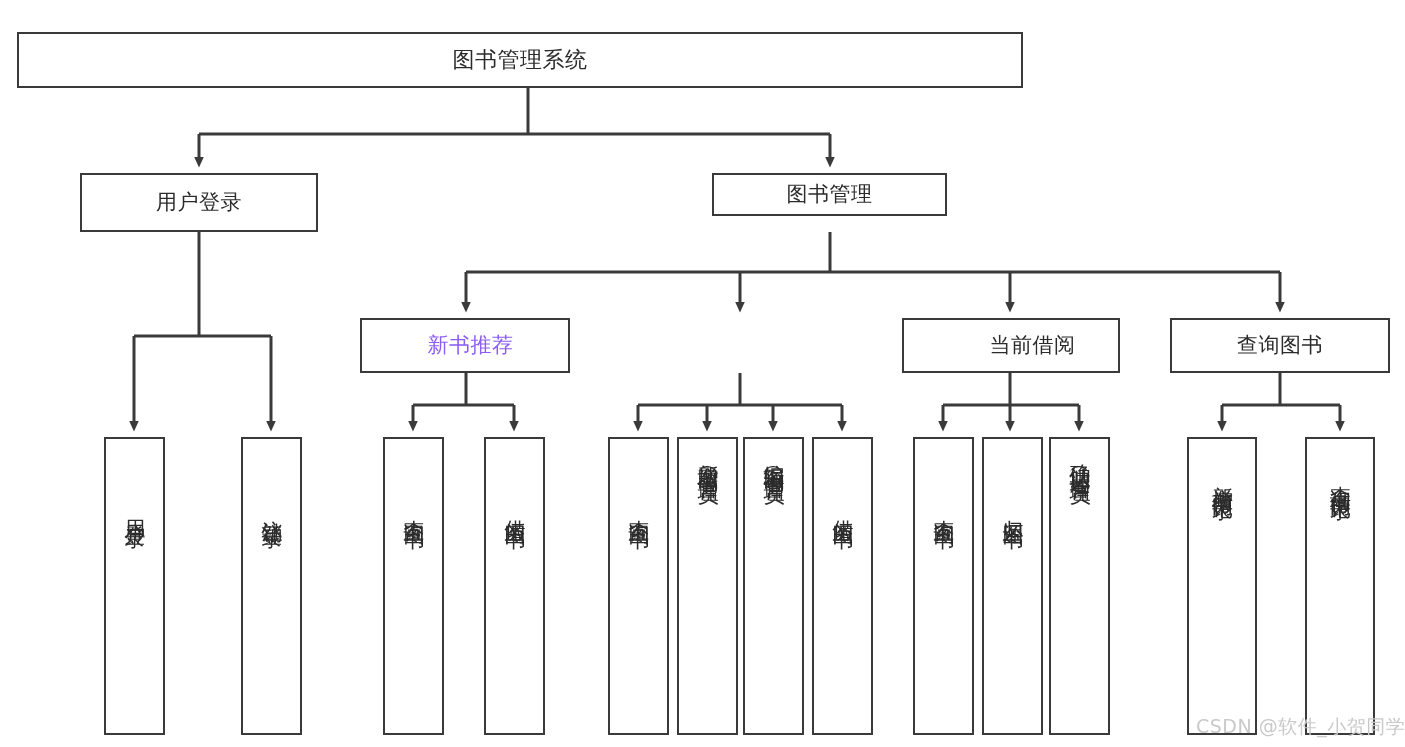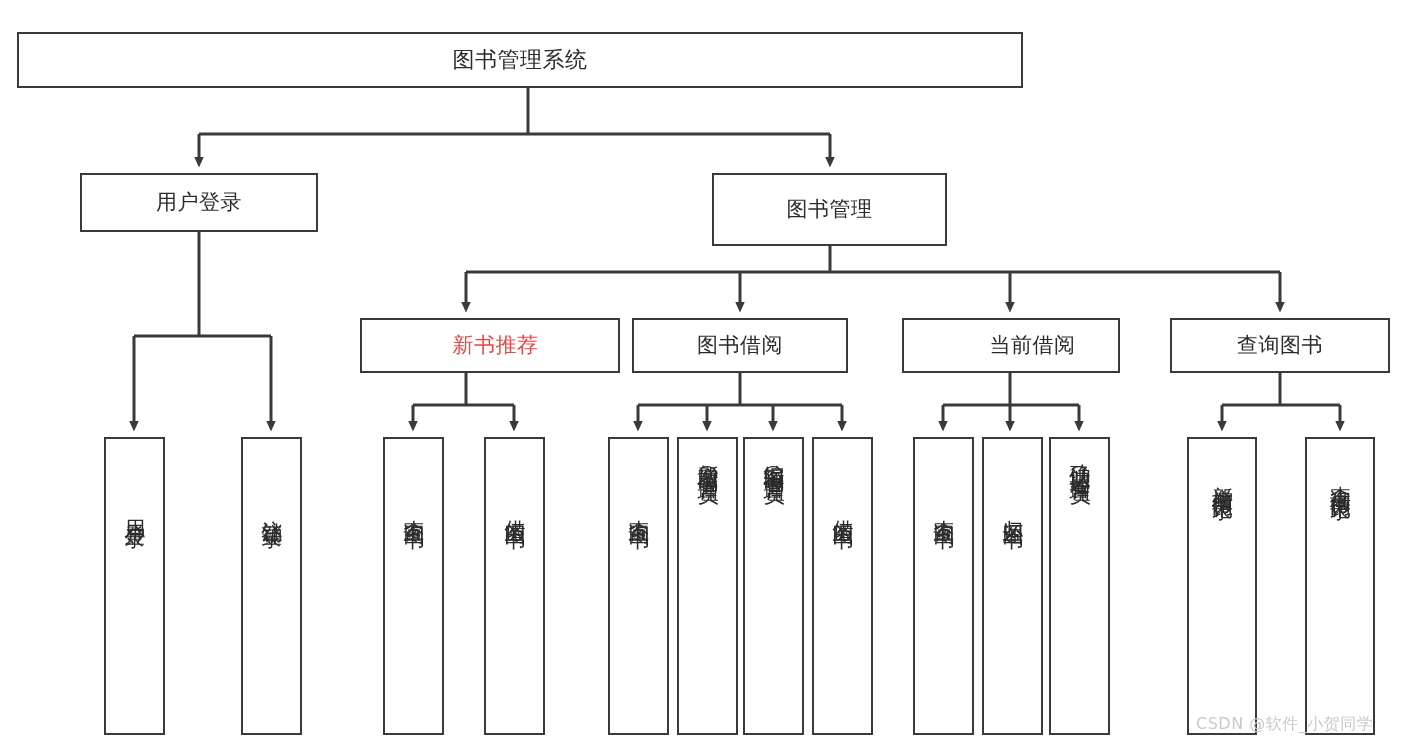--- a/index.html
+++ b/index.html
@@ -66,21 +66,21 @@
   }
   .node.vert.mid .label {
     margin-top: 24px;
   }
   .node.vert.tall .label {
     margin-top: 2px;
   }
   .watermark {
     position: absolute;
     color: #c9c9c9;
-    font-size: 16px;
+    font-size: 19px;
     letter-spacing: 0.5px;
     white-space: nowrap;
     user-select: none;
   }
 </style>
 </head>
 <body>
 
 <div id="canvas" style="background: rgb(255, 255, 255);">
 
@@ -134,29 +134,26 @@
     </g>
   </svg>
 
   <div class="node root horiz" style="left: 17px; top: 12px; width: 1006px; height: 56px; border-color: rgb(58, 58, 58); color: rgb(43, 43, 43); background: rgb(255, 255, 255); margin-top: 20px;">
     <span class="label">图书管理系统</span>
   </div>
 
   <div class="node horiz" style="left: 80px; top: 173px; width: 238px; height: 59px; border-color: rgb(58, 58, 58); color: rgb(43, 43, 43); background: rgb(255, 255, 255);">
     <span class="label">用户登录</span>
   </div>
-  <div class="node horiz" style="left: 712px; top: 173px; width: 235px; height: 73px; border-color: rgb(58, 58, 58); color: rgb(43, 43, 43); background: rgb(255, 255, 255);">
+  <div class="node horiz" style="left: 712px; top: 173px; width: 235px; height: 43px; border-color: rgb(58, 58, 58); color: rgb(43, 43, 43); background: rgb(255, 255, 255);">
     <span class="label">图书管理</span>
   </div>
 
-  <div class="node horiz" style="left: 360px; top: 318px; width: 260px; height: 55px; border-color: rgb(58, 58, 58); color: #ef4444; background: rgb(255, 255, 255); padding-left: 11px;">
+  <div class="node horiz" style="left: 360px; top: 318px; width: 210px; height: 55px; border-color: rgb(58, 58, 58); color: #8b5cf6; background: rgb(255, 255, 255); padding-left: 11px;">
     <span class="label">新书推荐</span>
-  </div>
-  <div class="node horiz" style="left: 632px; top: 318px; width: 216px; height: 55px; border-color: rgb(58, 58, 58); color: rgb(43, 43, 43); background: rgb(255, 255, 255);">
-    <span class="label">图书借阅</span>
   </div>
   <div class="node horiz" style="left: 902px; top: 318px; width: 218px; height: 55px; border-color: rgb(58, 58, 58); color: rgb(43, 43, 43); background: rgb(255, 255, 255); padding-left: 43px;">
     <span class="label">当前借阅</span>
   </div>
   <div class="node horiz" style="left: 1170px; top: 318px; width: 220px; height: 55px; border-color: rgb(58, 58, 58); color: rgb(43, 43, 43); background: rgb(255, 255, 255);">
     <span class="label">查询图书</span>
   </div>
 
   <div class="node vert short" style="left: 104px; top: 437px; width: 61px; height: 298px; border-color: rgb(58, 58, 58); color: rgb(43, 43, 43); background: rgb(255, 255, 255);">
     <span class="label">用户登录</span>

